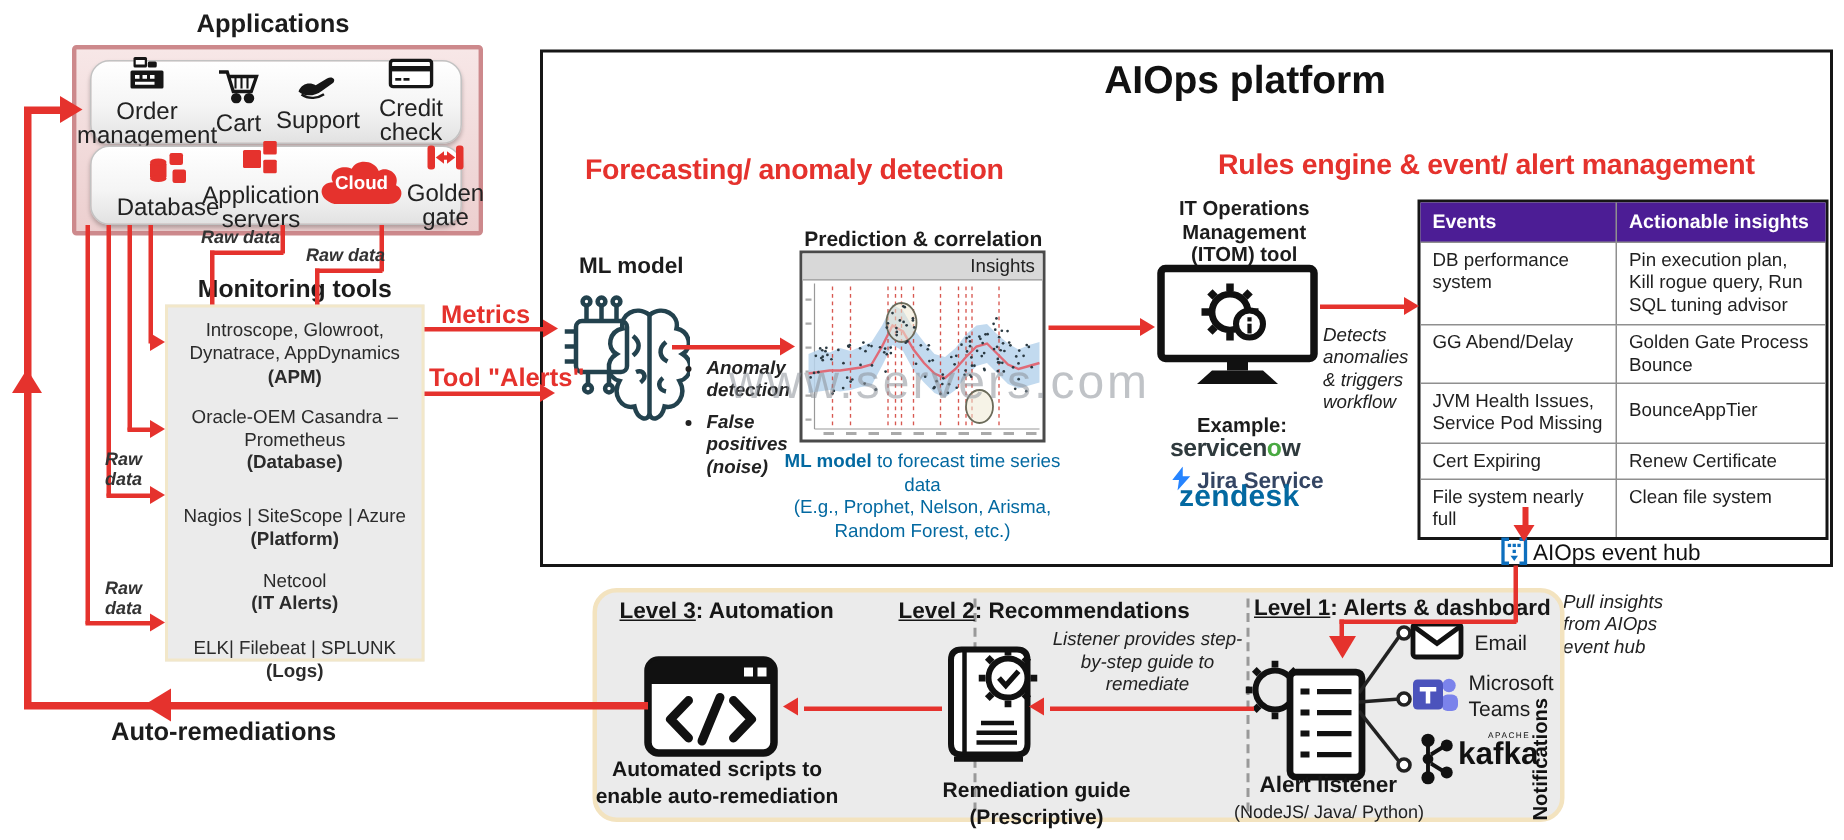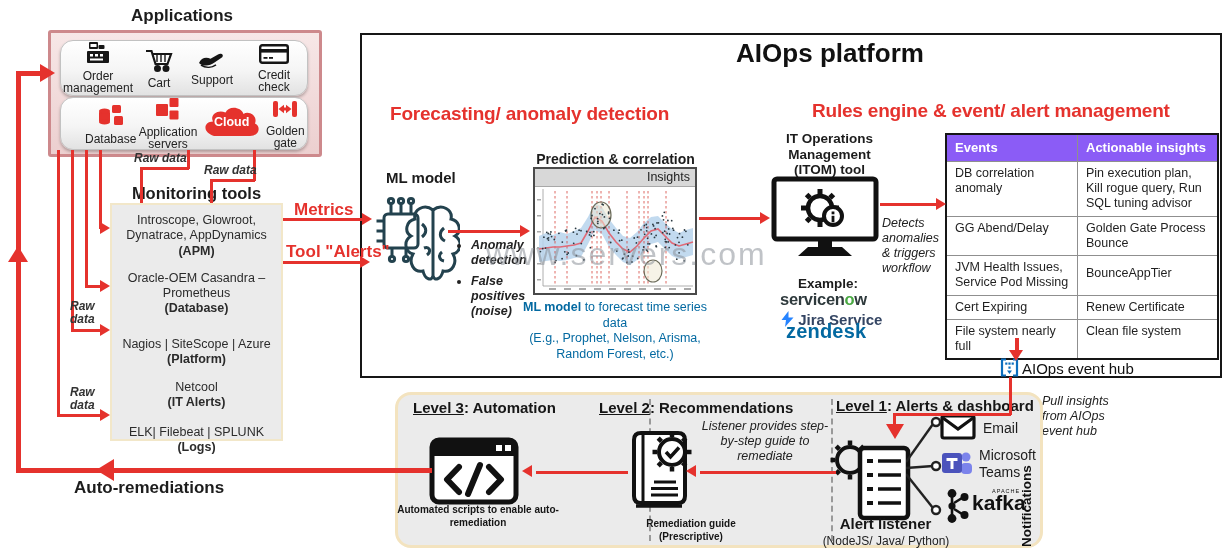--- a/index.html
+++ b/index.html
@@ -21,49 +21,49 @@
   .ital{font-style:italic;}
   .ctr{text-align:center;}
   .rawlbl{position:absolute;font-size:12px;font-style:italic;font-weight:600;color:#333;line-height:1.1;}
   
   .apps-box{position:absolute;left:48px;top:30px;width:268px;height:121px;
             background:linear-gradient(180deg,#f7e7e7,#eccfcf);border:3px solid #cd898c;border-radius:3px;}
   .pill{position:absolute;left:9px;width:246px;border-radius:13px;border:1px solid #c2c2c2;
         background:linear-gradient(180deg,#ffffff 0%,#f5f5f5 55%,#e2e2e2 100%);
         box-shadow:0 2px 3px rgba(0,0,0,.25);display:flex;justify-content:space-around;align-items:center;}
   .app-item{display:flex;flex-direction:column;align-items:center;justify-content:center;line-height:1.0;}
-  .app-item .lbl{font-size:12px;color:#222;text-align:center;margin-top:2px;}
+  .app-item .lbl{font-size:16px;color:#222;text-align:center;margin-top:2px;}
   
   .mon-box{position:absolute;left:110px;top:203px;width:173px;height:238px;background:#ebebeb;
            border:2px solid #f2e7c9;box-sizing:border-box;padding:8px 4px 0 4px;}
   .mon-group{text-align:center;font-size:12.5px;line-height:1.22;color:#2b2b2b;}
   .mon-group .cat{font-weight:bold;}
   
   .platform-box{position:absolute;left:360px;top:33px;width:862px;height:345px;border:2.5px solid #161616;
                 background:#fff;box-sizing:border-box;}
   .sec-head{position:absolute;font-size:19px;font-weight:bold;color:#e5322d;letter-spacing:-0.2px;}
   
   .chart-box{position:absolute;left:533px;top:167px;width:164px;height:128px;border:2px solid #4a4a4a;
              background:#fff;box-sizing:border-box;}
   .chart-head{height:17px;background:#d8d8d8;border-bottom:1px solid #a8a8a8;font-size:12.5px;
               text-align:right;padding-right:5px;line-height:16px;color:#222;}
   
   .ev-table{position:absolute;left:945px;top:133px;width:270px;border:2.5px solid #161616;background:#fff;}
   .ev-row{display:grid;grid-template-columns:131px 1fr;}
   .ev-row > div{padding:4px 8px;font-size:12.5px;line-height:1.22;color:#1f1f1f;border-bottom:1px solid #8f8f8f;}
   .ev-row > div:first-child{border-right:1px solid #8f8f8f;}
-  .ev-row.hdr > div{background:#8b5cf6;color:#fff;font-weight:bold;font-size:13px;padding:5px 8px;}
+  .ev-row.hdr > div{background:#4c1d95;color:#fff;font-weight:bold;font-size:13px;padding:5px 8px;}
   .ev-row:last-child > div{border-bottom:none;}
   
   .levels-box{position:absolute;left:395px;top:392px;width:648px;height:156px;background:#ebebeb;
               border:3px solid #f3e3bf;border-radius:16px;box-sizing:border-box;}
   .lvl-sep{position:absolute;top:399px;height:142px;border-left:2.5px dashed #999;}
   .lvl-head{position:absolute;font-size:15px;font-weight:bold;color:#161616;}
   .lvl-head .num{text-decoration:underline;}
-  .cap{position:absolute;font-weight:bold;font-size:10px;color:#161616;line-height:1.25;}
+  .cap{position:absolute;font-weight:bold;font-size:14px;color:#161616;line-height:1.25;}
   .note{position:absolute;font-size:12.5px;font-style:italic;color:#222;line-height:1.2;}
   .watermark{position:absolute;left:486px;top:236px;font-size:32px;color:#8d939b;opacity:.55;
              letter-spacing:2px;z-index:50;pointer-events:none;}
   .vendor{position:absolute;white-space:nowrap;}
 </style>
 </head>
 <body>
 
 <div id="canvas">
 
@@ -443,21 +443,21 @@
     <span>Jira Service</span>
   </div>
   <div class="vendor" style="left:786px;top:320px;font-size:20px;font-weight:bold;color:#0369a1;letter-spacing:0.2px;">zendesk</div>
 
   <div class="ev-table">
     <div class="ev-row hdr">
       <div>Events</div>
       <div>Actionable insights</div>
     </div>
     <div class="ev-row">
-      <div>DB correlation anomaly</div>
+      <div>DB performance system</div>
       <div>Pin execution plan, Kill rogue query, Run SQL tuning advisor</div>
     </div>
     <div class="ev-row">
       <div>GG Abend/Delay</div>
       <div>Golden Gate Process Bounce</div>
     </div>
     <div class="ev-row">
       <div>JVM Health Issues, Service Pod Missing</div>
       <div style="line-height:2.2;">BounceAppTier</div>
     </div>

